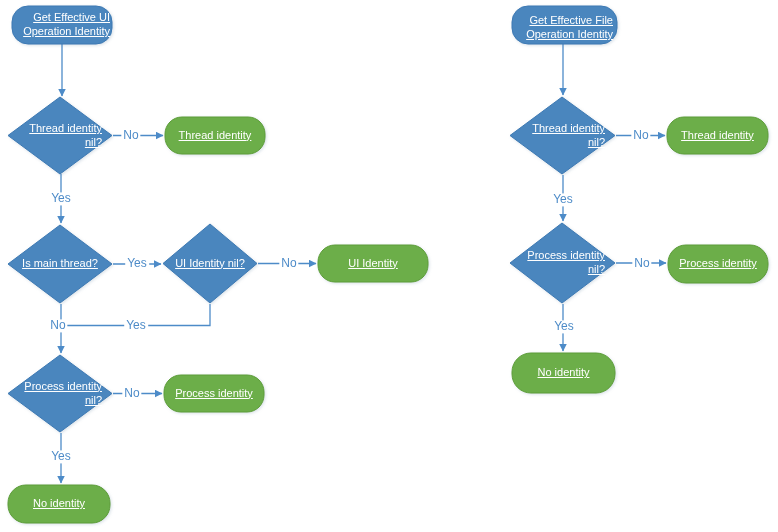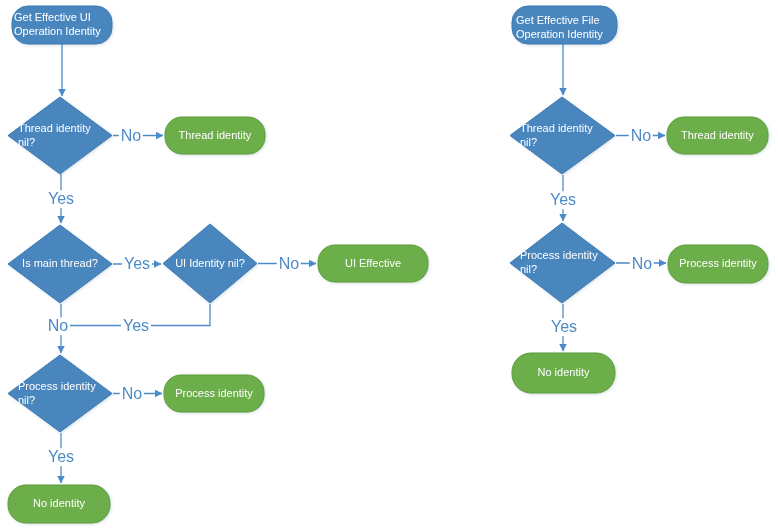--- a/index.html
+++ b/index.html
@@ -14,28 +14,28 @@
 
   .edge { stroke: var(--connector, #4D8BC8); stroke-width:1.3; fill:none; }
   .arrowhead { fill: var(--connector, #4D8BC8); }
 
   .shape-blue  { fill: var(--node-blue, #4A86BE);  stroke: var(--node-blue-border, #3D79B3);  stroke-width:1; }
   .shape-green { fill: var(--node-green, #6CAE49); stroke: var(--node-green-border, #5C9C38); stroke-width:1; }
   .shapes { filter: drop-shadow(1.5px 1.5px 1.5px rgba(100,130,160,0.25)); }
 
   .node-text {
     position:absolute; display:flex; align-items:center; justify-content:center;
-    text-align:left; color: var(--node-text, #FFFFFF);
-    font-size:11px; line-height:1.25;
+    text-align:right; color: var(--node-text, #FFFFFF);
+    font-size:11px; line-height:1.25;text-decoration:underline;
   }
   .edge-label {
     position:absolute; transform:translate(-50%,-50%);
     background: var(--background, #FFFFFF);
     color: var(--connector, #4D8BC8);
-    font-size:16px; line-height:1.1; padding:0 2px; white-space:nowrap;
+    font-size:12px; line-height:1.1; padding:0 2px; white-space:nowrap;
   }
 </style>
 </head>
 <body>
 
 <div class="stage">
 
   <svg class="layer" width="778" height="532" viewBox="0 0 778 532">
     <defs>
       <marker id="arw" viewBox="0 0 8 8" refX="7.5" refY="4" markerWidth="8" markerHeight="8" orient="auto" markerUnits="userSpaceOnUse">
@@ -83,21 +83,21 @@
       <rect class="shape-green" x="668" y="245" width="100" height="38" rx="18"></rect>
       <rect class="shape-green" x="512" y="353" width="103" height="40" rx="19"></rect>
     </g>
   </svg>
 
   <div class="node-text" style="left:14px; top:6px; width:96px; height:38px;">Get Effective UI Operation Identity</div>
   <div class="node-text" style="left:18px; top:98px; width:84px; height:76px;">Thread identity nil?</div>
   <div class="node-text" style="left:165px; top:117px; width:100px; height:37px;">Thread identity</div>
   <div class="node-text" style="left:165px; top:226px; width:90px; height:75px;">UI Identity nil?</div>
   <div class="node-text" style="left:18px; top:226px; width:84px; height:76px;">Is main thread?</div>
-  <div class="node-text" style="left:318px; top:245px; width:110px; height:37px;">UI Effective</div>
+  <div class="node-text" style="left:318px; top:245px; width:110px; height:37px;">UI Identity</div>
   <div class="node-text" style="left:18px; top:356px; width:84px; height:75px;">Process identity nil?</div>
   <div class="node-text" style="left:164px; top:375px; width:100px; height:37px;">Process identity</div>
   <div class="node-text" style="left:8px; top:485px; width:102px; height:38px;">No identity</div>
 
   <span class="edge-label" style="left:131px; top:136px;">No</span>
   <span class="edge-label" style="left:61px;  top:199px;">Yes</span>
   <span class="edge-label" style="left:137px; top:264px;">Yes</span>
   <span class="edge-label" style="left:289px; top:264px;">No</span>
   <span class="edge-label" style="left:58px;  top:326px;">No</span>
   <span class="edge-label" style="left:136px; top:326px;">Yes</span>

